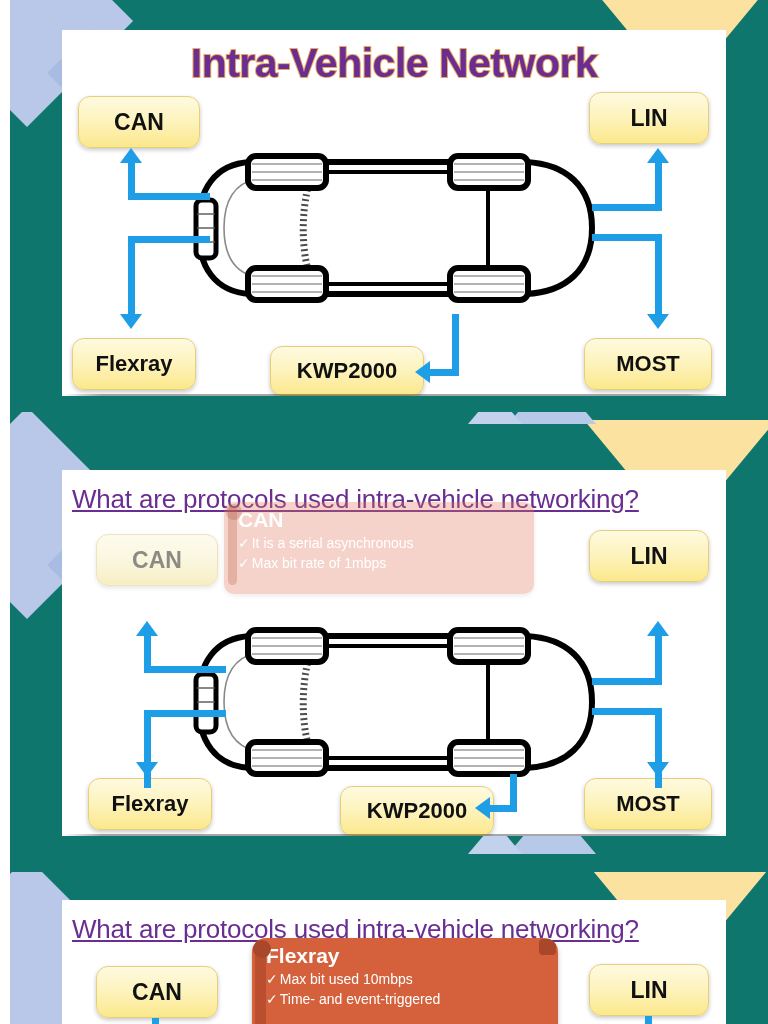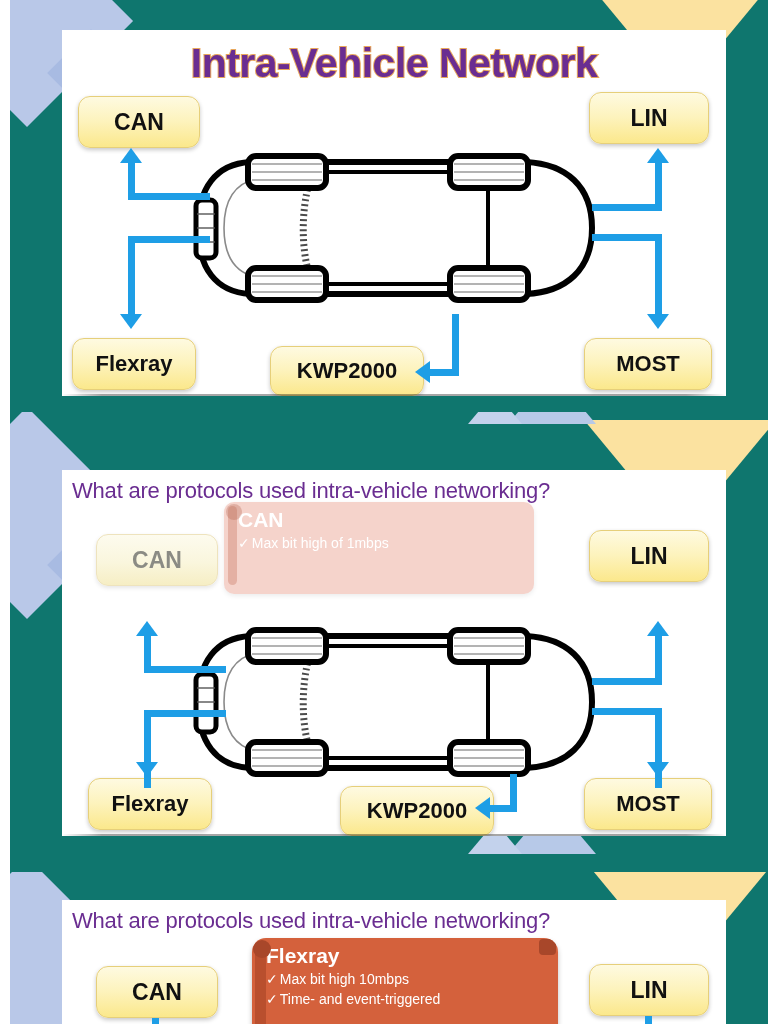--- a/index.html
+++ b/index.html
@@ -94,25 +94,26 @@
     font-weight: bold;
     color: #6a2d91;
     letter-spacing: -0.5px;
     -webkit-text-stroke: 2px #e8a75c;
     paint-order: stroke fill;
     white-space: nowrap;
   }
   .title-q {
     position: absolute;
     left: 10px;
-    top: 8px;
-    font-size: 22px;
+    top: 14px;
+    font-size: 26px;
     color: #6a2d91;
     white-space: nowrap;
     letter-spacing: -0.2px;
+    text-decoration: underline;
   }
 
   
   .chip {
     position: absolute;
     display: flex;
     align-items: center;
     justify-content: center;
     border-radius: 12px;
     border: 1px solid #e6cf7a;
@@ -420,21 +421,24 @@
       <div class="arm" style="left:593px; top:238px; width:7px;  height:80px;"></div>
       <div class="arrow-head down" style="left:585px; top:292px;"></div>
 
       <div class="arm" style="left:448px; top:304px; width:7px;  height:38px;"></div>
       <div class="arm" style="left:428px; top:335px; width:27px; height:7px;"></div>
       <div class="arrow-head left" style="left:413px; top:327px;"></div>
 
       <div class="callout" id="callout-can" style="left:162px; top:32px; width:310px; height:92px;">
         <div class="co-title">CAN</div>
         <div class="co-item">
-          <span class="tick">✓</span><span>Max bit high of 1mbps</span>
+          <span class="tick">✓</span><span>It is a serial asynchronous</span>
+        </div>
+        <div class="co-item">
+          <span class="tick">✓</span><span>Max bit rate of 1mbps</span>
         </div>
         <div class="co-item">
           
         </div>
       </div>
 
       <div class="canvas-baseline"></div>
     </div>
   </div>
 
@@ -451,21 +455,21 @@
         <span>CAN</span>
       </div>
       <div class="chip" style="left:527px; top:64px; width:120px; height:52px; font-size:23px;">
         <span>LIN</span>
       </div>
 
       <div class="callout" id="callout-flexray" style="left:190px; top:38px; width:306px; height:120px;">
         <div class="co-curl-right"></div>
         <div class="co-title">Flexray</div>
         <div class="co-item">
-          <span class="tick">✓</span><span>Max bit high 10mbps</span>
+          <span class="tick">✓</span><span>Max bit used 10mbps</span>
         </div>
         <div class="co-item">
           <span class="tick">✓</span><span>Time- and event-triggered</span>
         </div>
       </div>
 
       <div class="arm" style="left:90px; top:118px; width:7px; height:42px;"></div>
       <div class="arm" style="left:583px; top:116px; width:7px; height:44px;"></div>
     </div>
   </div>

